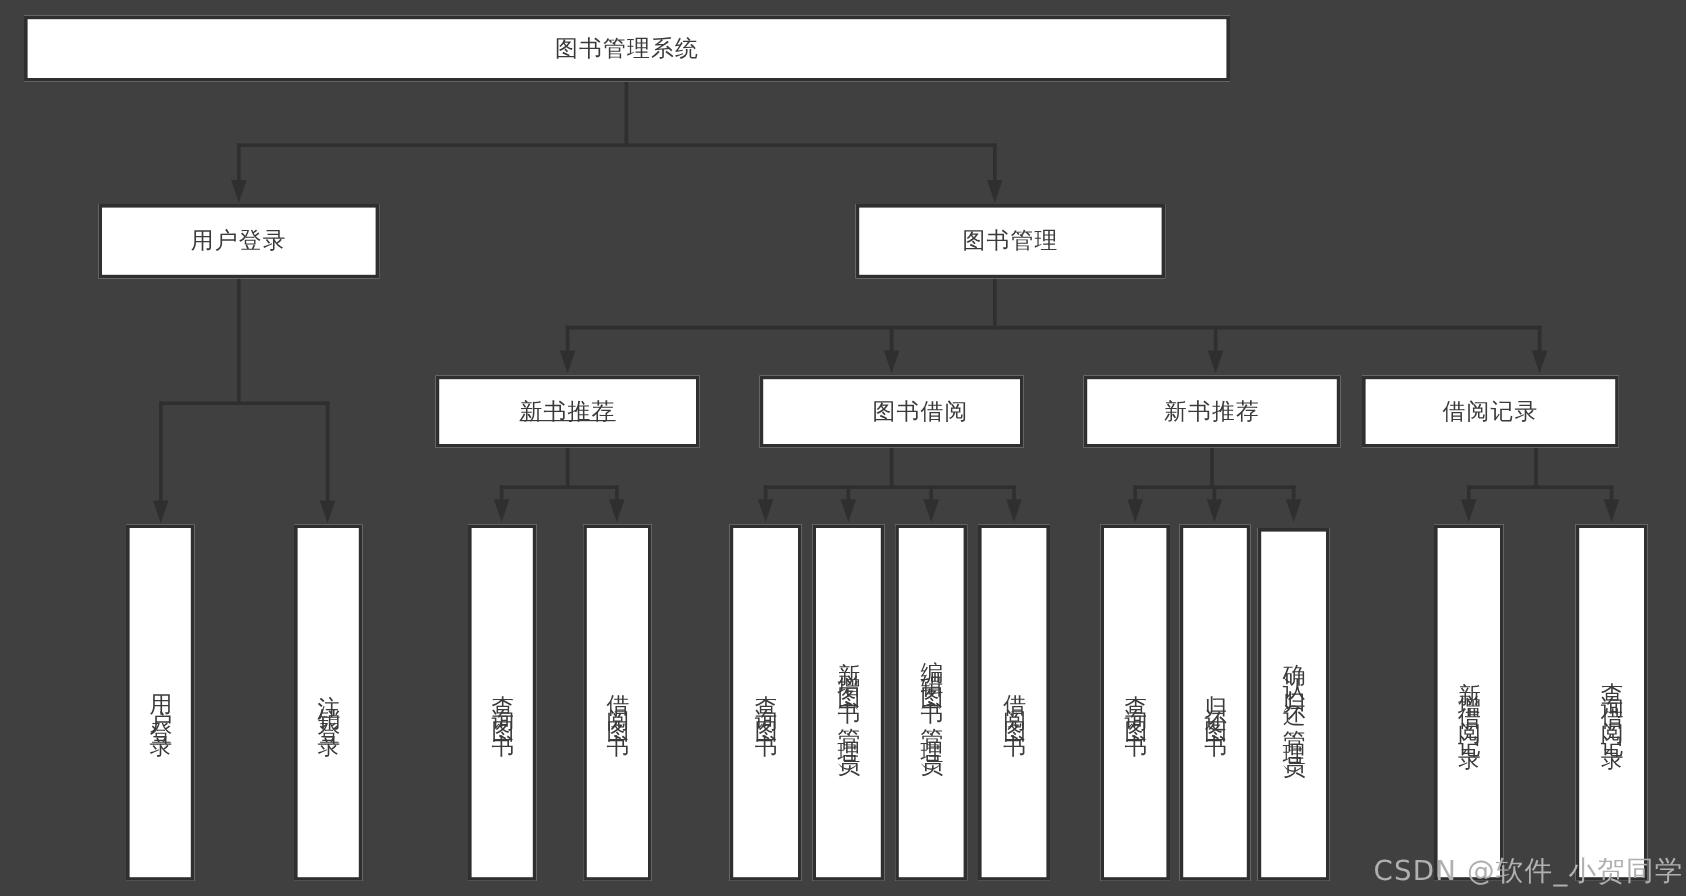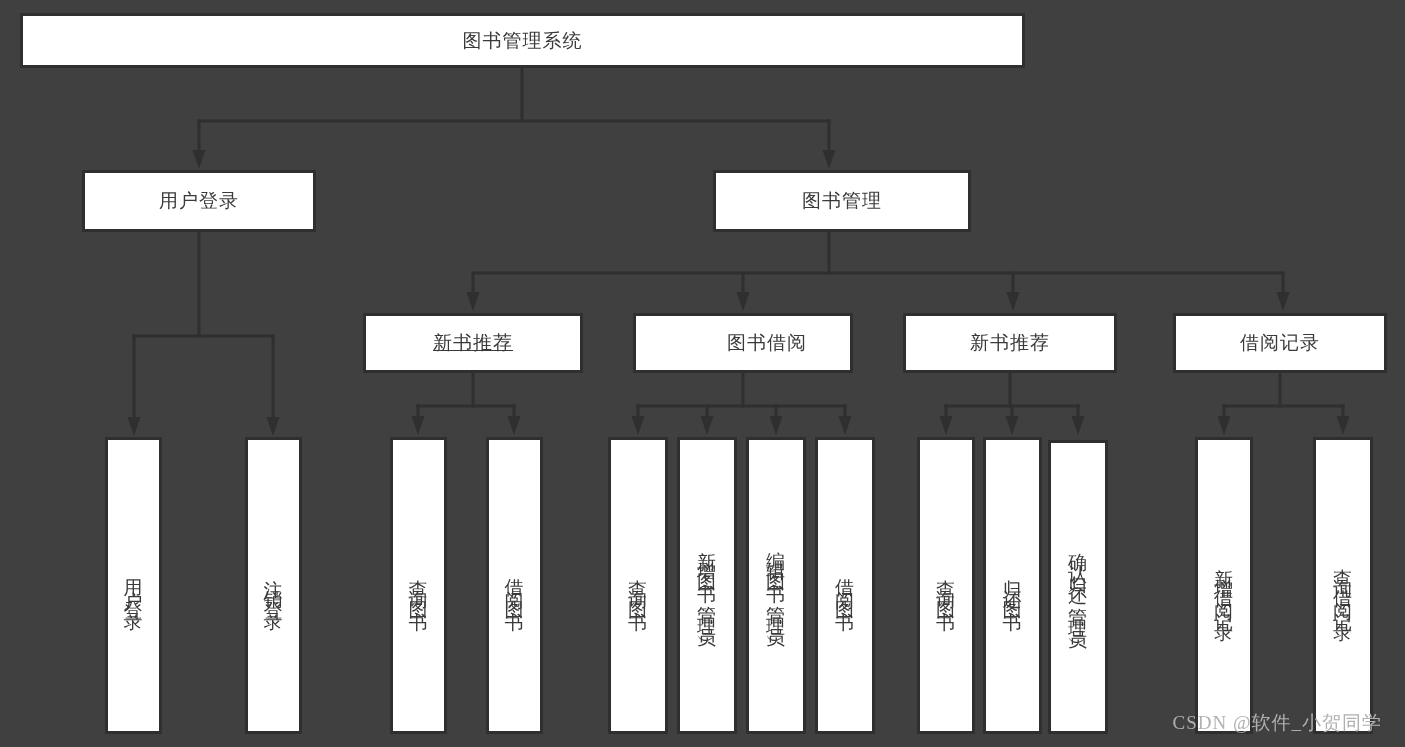--- a/index.html
+++ b/index.html
@@ -26,28 +26,27 @@
   .h-label { font-size: 19px; letter-spacing: 1px; white-space: nowrap; }
   .v-label {
     writing-mode: vertical-rl;
     text-orientation: mixed;
     font-size: 19px;
     letter-spacing: 11px;
     line-height: 1;
   }
   .watermark {
     position: absolute;
-    right: 23px;
+    right: 2px;
     top: 710px;
     z-index: 2;
     color: #b0b0b0;
-    font-size: 19px;
+    font-size: 23px;
     letter-spacing: 1px;
     white-space: nowrap;
-    font-family: Liberation Serif, serif;
   }
 </style>
 </head>
 <body>
 
 <div id="stage">
 
   <svg class="connectors" width="1405" height="747" viewBox="0 0 1405 747">
     <g stroke="#2f2f2f" stroke-width="3" fill="none">
 
@@ -127,21 +126,21 @@
 
   <div class="node" style="left:363px; top:313px; width:220px; height:60px;text-decoration:underline;">
     <span class="h-label">新书推荐</span>
   </div>
   <div class="node" style="left:633px; top:313px; width:220px; height:60px;padding-left:48px;">
     <span class="h-label">图书借阅</span>
   </div>
   <div class="node" style="left:903px; top:313px; width:214px; height:60px;">
     <span class="h-label">新书推荐</span>
   </div>
-  <div class="node" style="left:1173px; top:313px; width:214px; height:60px;">
+  <div class="node" style="left:1135px; top:313px; width:214px; height:60px;">
     <span class="h-label">借阅记录</span>
   </div>
 
   <div class="node leaf" style="left:105px; top:437px; width:57px; height:297px;">
     <span class="v-label">用户登录</span>
   </div>
   <div class="node leaf" style="left:245px; top:437px; width:57px; height:297px;">
     <span class="v-label">注销登录</span>
   </div>
 

